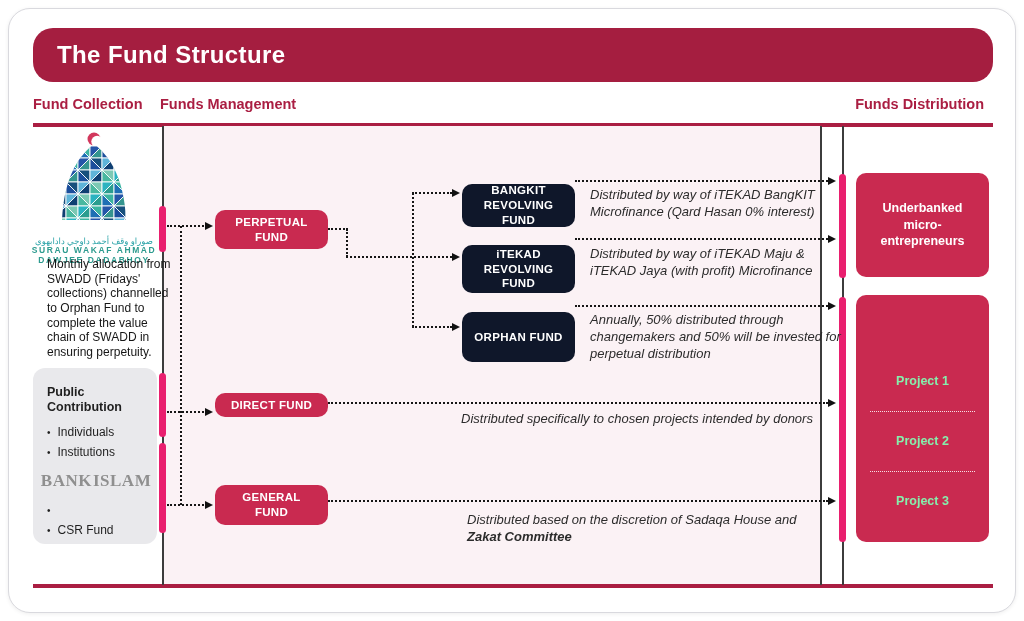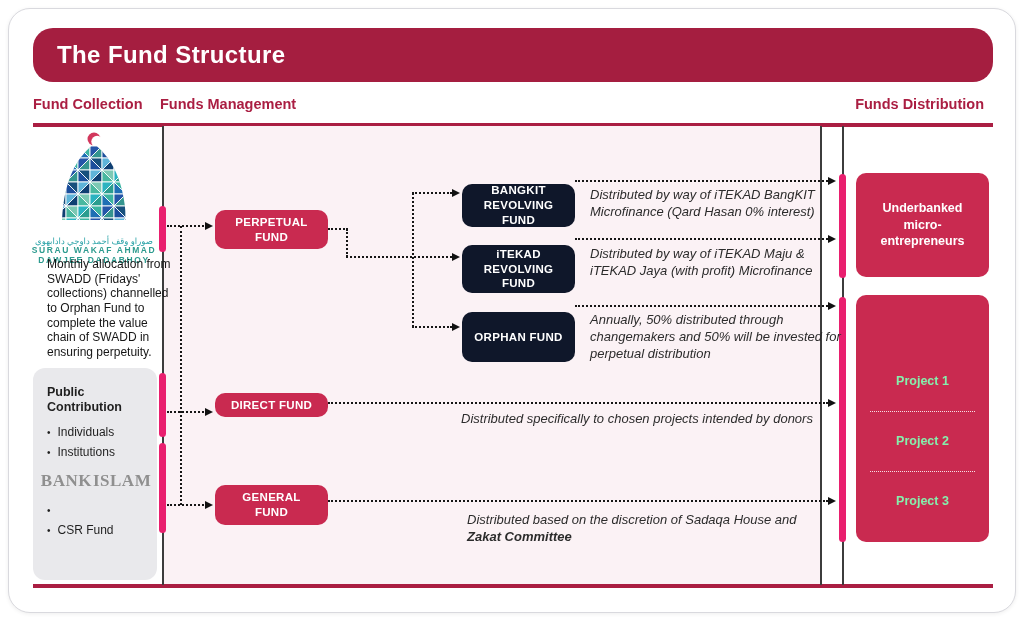--- a/index.html
+++ b/index.html
@@ -44,21 +44,21 @@
        border-bottom:4.5px solid transparent;border-left:8.5px solid #111111;}
   
   .desc{position:absolute;font-style:italic;font-size:13px;color:#2c2c2c;line-height:1.32;}
   
   .logo-wrap{position:absolute;left:28px;top:132px;width:132px;text-align:center;}
   .arabic{font-size:8.5px;color:#2aa3a8;line-height:1.1;margin-top:11px;}
   .orgname{font-size:8.5px;font-weight:700;color:#2d9b8f;letter-spacing:1.6px;
            text-transform:uppercase;line-height:1.15;}
   .note{position:absolute;left:47px;top:257px;width:130px;font-size:12px;line-height:1.22;color:#161616;}
   .panel{
-    position:absolute;left:33px;top:368px;width:124px;height:212px;background:#e9e9ec;
+    position:absolute;left:33px;top:368px;width:124px;height:176px;background:#e9e9ec;
     border-radius:12px;padding:17px 10px 10px 14px;box-sizing:border-box;font-size:12px;
   }
   .panel-h{font-weight:700;font-size:12.5px;line-height:1.2;margin-bottom:10px;}
   .bullet{display:flex;gap:7px;line-height:1.25;margin-bottom:4px;}
   .bullet .dot{font-size:10px;line-height:1.6;}
   .banklogo{
     display:flex;align-items:center;justify-content:center;margin:10px 0 12px -2px;
     font-family:"Liberation Serif", serif;font-size:17px;color:#8f8f8f;letter-spacing:0.5px;font-weight:600;
   }
   

